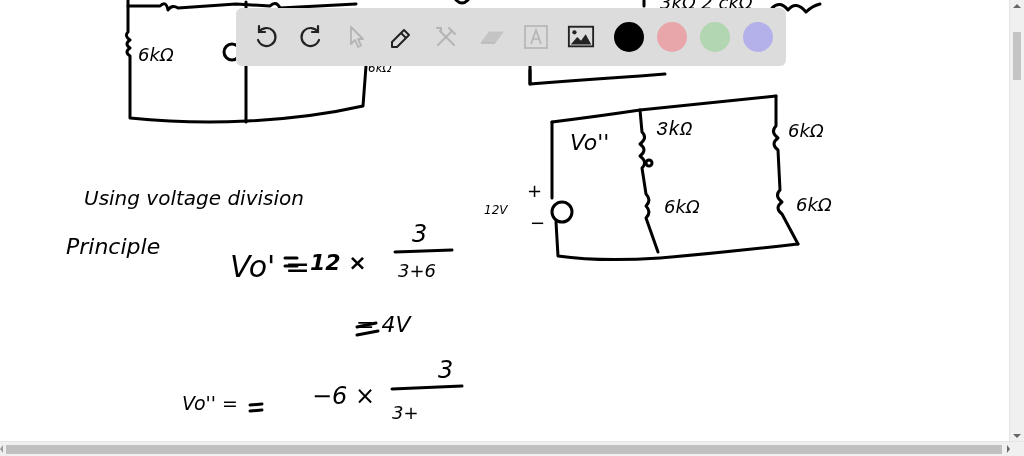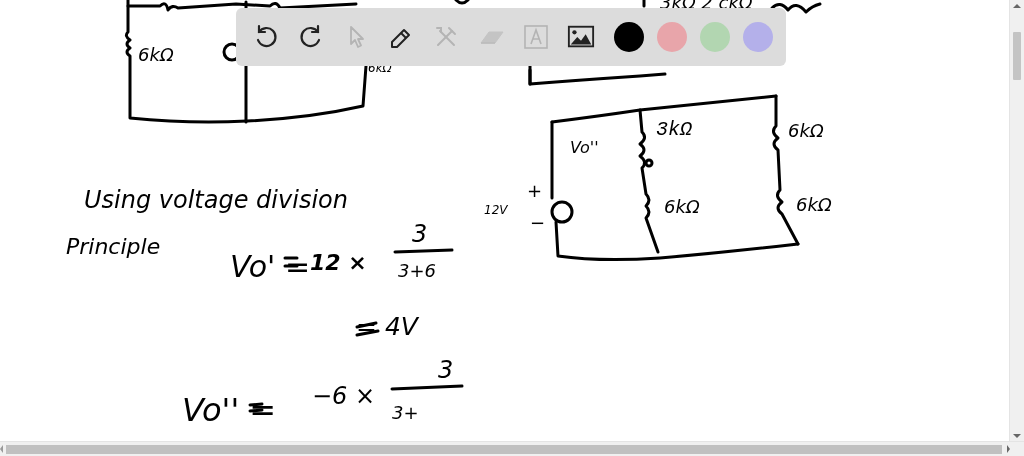--- a/index.html
+++ b/index.html
@@ -93,37 +93,37 @@
 
     <path d="M357 327 L376 323 M357 335 L378 331"></path>
 
     <path d="M250 405 L262 404 M250 411 L262 410"></path>
   </svg>
 
   <span class="hw" style="left:138px;top:46px;font-size:18px;">6kΩ</span>
   <span class="hw" style="left:368px;top:62px;font-size:12px;">6kΩ</span>
   <span class="hw" style="left:660px;top:-6px;font-size:18px;">3kΩ  2 ckΩ</span>
 
-  <span class="hw" style="left:570px;top:140px;font-size:16px;">Vo''</span>
+  <span class="hw" style="left:570px;top:132px;font-size:22px;">Vo''</span>
   <span class="hw" style="left:484px;top:204px;font-size:12px;">12V</span>
   <span class="hw" style="left:527px;top:182px;font-size:18px;">+</span>
   <span class="hw" style="left:530px;top:214px;font-size:18px;">−</span>
   <span class="hw" style="left:656px;top:120px;font-size:20px;font-family:Liberation Mono, monospace;">3kΩ</span>
   <span class="hw" style="left:664px;top:198px;font-size:18px;">6kΩ</span>
   <span class="hw" style="left:788px;top:122px;font-size:18px;">6kΩ</span>
   <span class="hw" style="left:796px;top:196px;font-size:18px;">6kΩ</span>
 
-  <span class="hw" style="left:84px;top:188px;font-size:24px;text-align:center;">Using voltage division</span>
+  <span class="hw" style="left:84px;top:188px;font-size:20px;text-align:center;">Using voltage division</span>
   <span class="hw" style="left:66px;top:236px;font-size:22px;font-style:italic;">Principle</span>
   <span class="hw" style="left:230px;top:252px;font-size:30px;">Vo' =</span>
   <span class="hw" style="left:310px;top:252px;font-size:22px;font-weight:bold;">12 ×</span>
   <span class="hw" style="left:412px;top:222px;font-size:24px;">3</span>
   <span class="hw" style="left:398px;top:262px;font-size:18px;font-style:italic;">3+6</span>
-  <span class="hw" style="left:356px;top:314px;font-size:25px;">= 4V</span>
-  <span class="hw" style="left:182px;top:394px;font-size:32px;">Vo'' =</span>
+  <span class="hw" style="left:356px;top:314px;font-size:22px;">= 4V</span>
+  <span class="hw" style="left:182px;top:394px;font-size:19px;">Vo'' =</span>
   <span class="hw" style="left:312px;top:384px;font-size:24px;">−6 ×</span>
   <span class="hw" style="left:438px;top:358px;font-size:24px;">3</span>
   <span class="hw" style="left:392px;top:404px;font-size:18px;">3+</span>
 </div>
 
 <div class="toolbar">
   <div class="tb-btn">
     <svg viewBox="0 0 28 28" fill="none" stroke="#222" stroke-width="2.2" stroke-linecap="round">
       <path d="M7 9 A9 9 0 1 1 6 17"></path>
         <path d="M7 3 L7 9 L13 9"></path>

